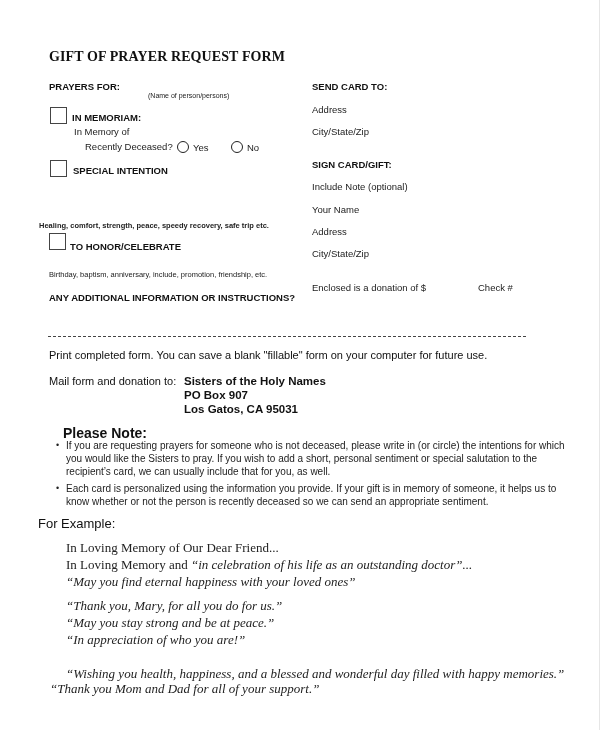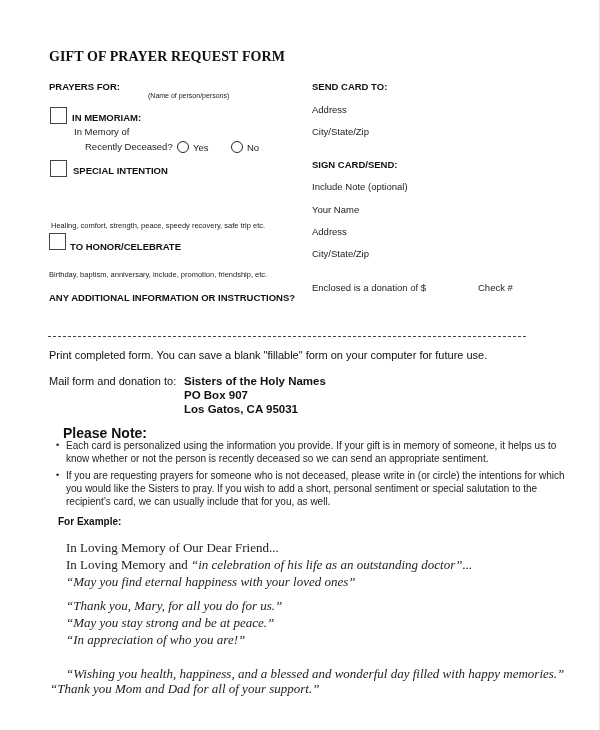--- a/index.html
+++ b/index.html
@@ -39,33 +39,33 @@
 <div class="abs norm9" style="left:73px; top:141px;padding-left:12px;">Recently Deceased?</div>
 <div class="abs norm9" style="left:177px; top:141px;">
   <span class="radio"></span><span>Yes</span>
 </div>
 <div class="abs norm9" style="left:231px; top:141px;">
   <span class="radio"></span><span>No</span>
 </div>
 
 <div class="checkbox" style="left:50px; top:160px;"></div>
 <div class="abs bold9" style="left:73px; top:165px;">SPECIAL INTENTION</div>
-<div class="abs small8" style="left:51px; top:221px;">Healing, comfort, strength, peace, speedy recovery, safe trip etc.</div>
+<div class="abs small8" style="left:39px; top:221px;font-weight:bold;">Healing, comfort, strength, peace, speedy recovery, safe trip etc.</div>
 
 <div class="checkbox" style="left:49px; top:233px;"></div>
 <div class="abs bold9" style="left:70px; top:241px;">TO HONOR/CELEBRATE</div>
 <div class="abs small8" style="left:49px; top:270px;">Birthday, baptism, anniversary, include, promotion, friendship, etc.</div>
 
 <div class="abs bold9" style="left:49px; top:292px;">ANY ADDITIONAL INFORMATION OR INSTRUCTIONS?</div>
 
 <div class="abs bold9" style="left:312px; top:81px;">SEND CARD TO:</div>
 <div class="abs norm9" style="left:312px; top:104px;">Address</div>
 <div class="abs norm9" style="left:312px; top:126px;">City/State/Zip</div>
 
-<div class="abs bold9" style="left:312px; top:159px;">SIGN CARD/SEND:</div>
+<div class="abs bold9" style="left:312px; top:159px;">SIGN CARD/GIFT:</div>
 <div class="abs norm9" style="left:312px; top:181px;">Include Note (optional)</div>
 <div class="abs norm9" style="left:312px; top:204px;">Your Name</div>
 <div class="abs norm9" style="left:312px; top:226px;">Address</div>
 <div class="abs norm9" style="left:312px; top:248px;">City/State/Zip</div>
 
 <div class="abs norm9" style="left:312px; top:282px;">Enclosed is a donation of $</div>
 <div class="abs norm9" style="left:478px; top:282px;">Check #</div>
 
 <div class="dashline"></div>
 
@@ -73,26 +73,26 @@
 <div class="abs lower" style="left:49px; top:375px;text-align:center;">Mail form and donation to:</div>
 <div class="abs" style="left:184px; top:374px;">
   <div class="boldaddr">Sisters of the Holy Names</div>
   <div class="boldaddr">PO Box 907</div>
   <div class="boldaddr">Los Gatos, CA  95031</div>
 </div>
 
 <div class="abs" style="left:63px; top:425px; font-weight:bold; font-size:14px;">Please Note:</div>
 <div class="abs notes" style="left:50px; top:439px; width:520px; white-space:normal;">
   <ul>
+    <li>If you are requesting prayers for someone who is not deceased, please write in (or circle) the intentions for which you would like the Sisters to pray. If you wish to add a short, personal sentiment or special salutation to the recipient’s card, we can usually include that for you, as well.</li>
     <li>Each card is personalized using the information you provide. If your gift is in memory of someone, it helps us to know whether or not the person is recently deceased so we can send an appropriate sentiment.</li>
-    <li>If you are requesting prayers for someone who is not deceased, please write in (or circle) the intentions for which you would like the Sisters to pray. If you wish to add a short, personal sentiment or special salutation to the recipient’s card, we can usually include that for you, as well.</li>
   </ul>
 </div>
 
-<div class="abs" style="left:58px; top:516px; font-weight:bold; font-size:10px;">For Example:</div>
+<div class="abs" style="left:38px; top:516px; font-weight:normal; font-size:13px;">For Example:</div>
 
 <div class="abs serif" style="left:66px; top:540px;">In Loving Memory of Our Dear Friend...</div>
 <div class="abs serif" style="left:66px; top:557px;text-align:right;"><span>In Loving Memory and </span><span class="ital">“in celebration of his life as an outstanding doctor”...</span></div>
 <div class="abs serif ital" style="left:66px; top:574px;">“May you find eternal happiness with your loved ones”</div>
 
 <div class="abs serif ital" style="left:66px; top:598px;">“Thank you, Mary, for all you do for us.”</div>
 <div class="abs serif ital" style="left:66px; top:615px;">“May you stay strong and be at peace.”</div>
 <div class="abs serif ital" style="left:66px; top:632px;">“In appreciation of who you are!”</div>
 <div class="abs serif ital" style="left:50px; top:649px;margin-top:32px;">“Thank you Mom and Dad for all of your support.”</div>
 <div class="abs serif ital" style="left:66px; top:666px;">“Wishing you health, happiness, and a blessed and wonderful day filled with happy memories.”</div>

